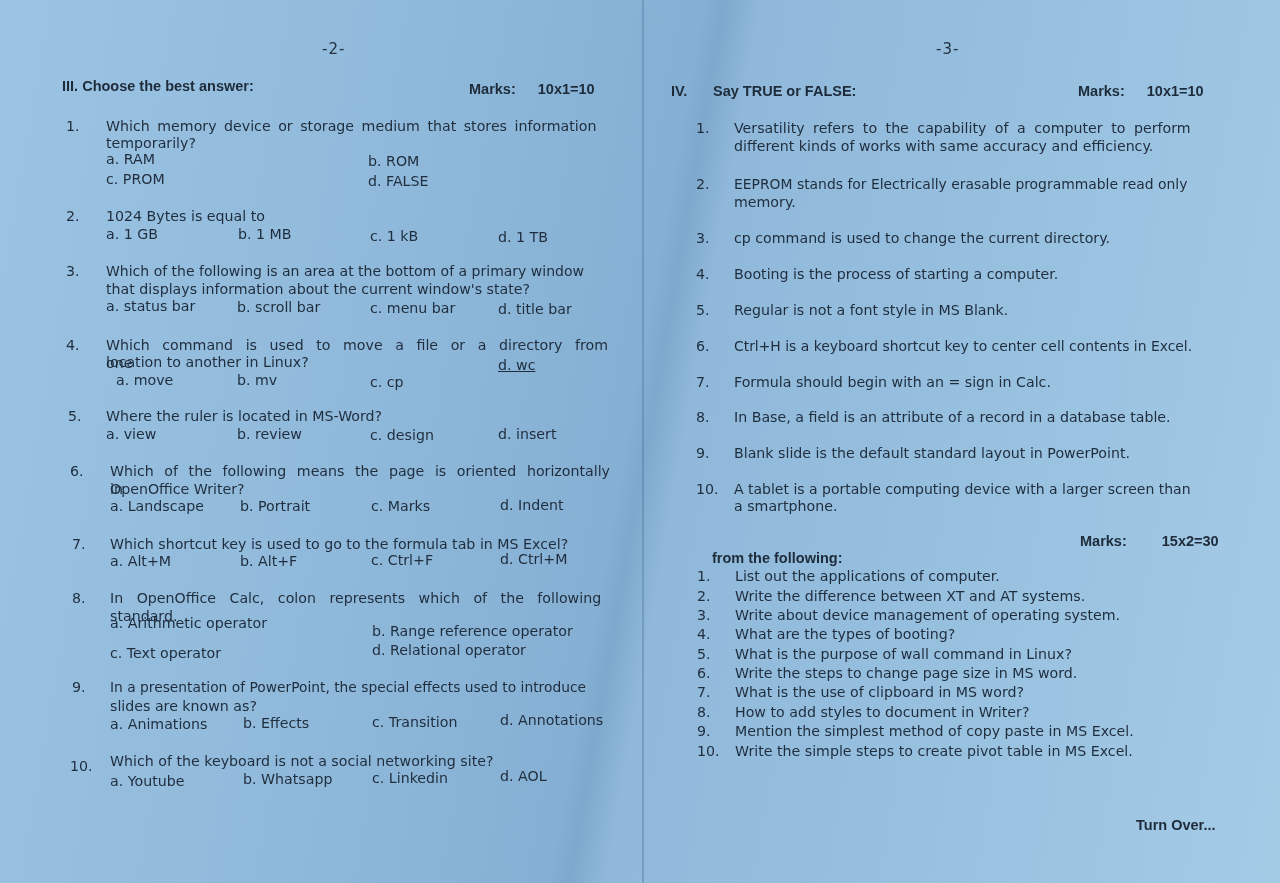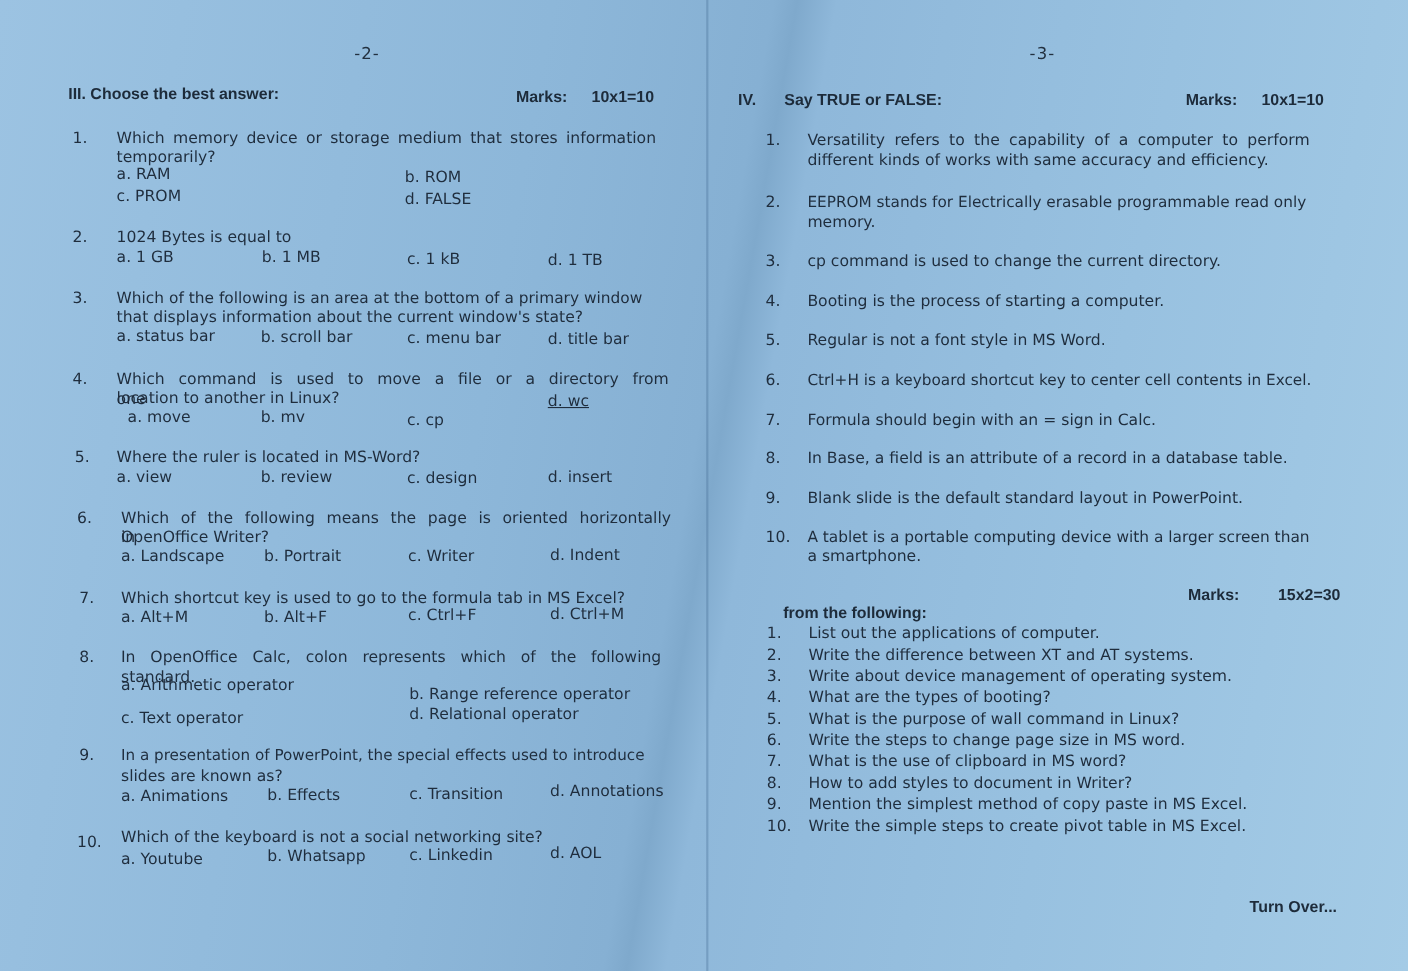--- a/index.html
+++ b/index.html
@@ -128,21 +128,21 @@
     <span class="opt" style="left:370px; top:427px;">c. design</span>
     <span class="opt" style="left:498px; top:426px;">d. insert</span>
 
     <div class="q" style="left:70px; top:462px; width:545px;">
       <span class="num">6.</span>
       <span class="text justify" style="left:40px; width:500px; word-spacing:4px;">Which of the following means the page is oriented horizontally in</span>
       <span class="text" style="left:40px; top:18px; white-space:nowrap;">OpenOffice Writer?</span>
     </div>
     <span class="opt" style="left:110px; top:498px;">a. Landscape</span>
     <span class="opt" style="left:240px; top:498px;">b. Portrait</span>
-    <span class="opt" style="left:371px; top:498px;">c. Writer</span>
+    <span class="opt" style="left:371px; top:498px;">c. Marks</span>
     <span class="opt" style="left:500px; top:497px;">d. Indent</span>
 
     <div class="q" style="left:72px; top:535px; width:545px;">
       <span class="num">7.</span>
       <span class="text" style="left:38px; white-space:nowrap;">Which shortcut key is used to go to the formula tab in MS Excel?</span>
     </div>
     <span class="opt" style="left:110px; top:553px;">a. Alt+M</span>
     <span class="opt" style="left:240px; top:553px;">b. Alt+F</span>
     <span class="opt" style="left:371px; top:552px;">c. Ctrl+F</span>
     <span class="opt" style="left:500px; top:551px;">d. Ctrl+M</span>
@@ -200,21 +200,21 @@
     <div class="tf" style="left:50px; top:229px;">
       <span class="num">3.</span>
       <span class="text" style="white-space:nowrap;">cp command is used to change the current directory.</span>
     </div>
     <div class="tf" style="left:50px; top:265px;">
       <span class="num">4.</span>
       <span class="text" style="white-space:nowrap;">Booting is the process of starting a computer.</span>
     </div>
     <div class="tf" style="left:50px; top:301px;">
       <span class="num">5.</span>
-      <span class="text" style="white-space:nowrap;">Regular is not a font style in MS Word.</span>
+      <span class="text" style="white-space:nowrap;">Regular is not a font style in MS Blank.</span>
     </div>
     <div class="tf" style="left:50px; top:337px;">
       <span class="num">6.</span>
       <span class="text" style="white-space:nowrap; font-size:13.9px;">Ctrl+H is a keyboard shortcut key to center cell contents in Excel.</span>
     </div>
     <div class="tf" style="left:50px; top:373px;">
       <span class="num">7.</span>
       <span class="text" style="white-space:nowrap;">Formula should begin with an = sign in Calc.</span>
     </div>
     <div class="tf" style="left:50px; top:408px;">

